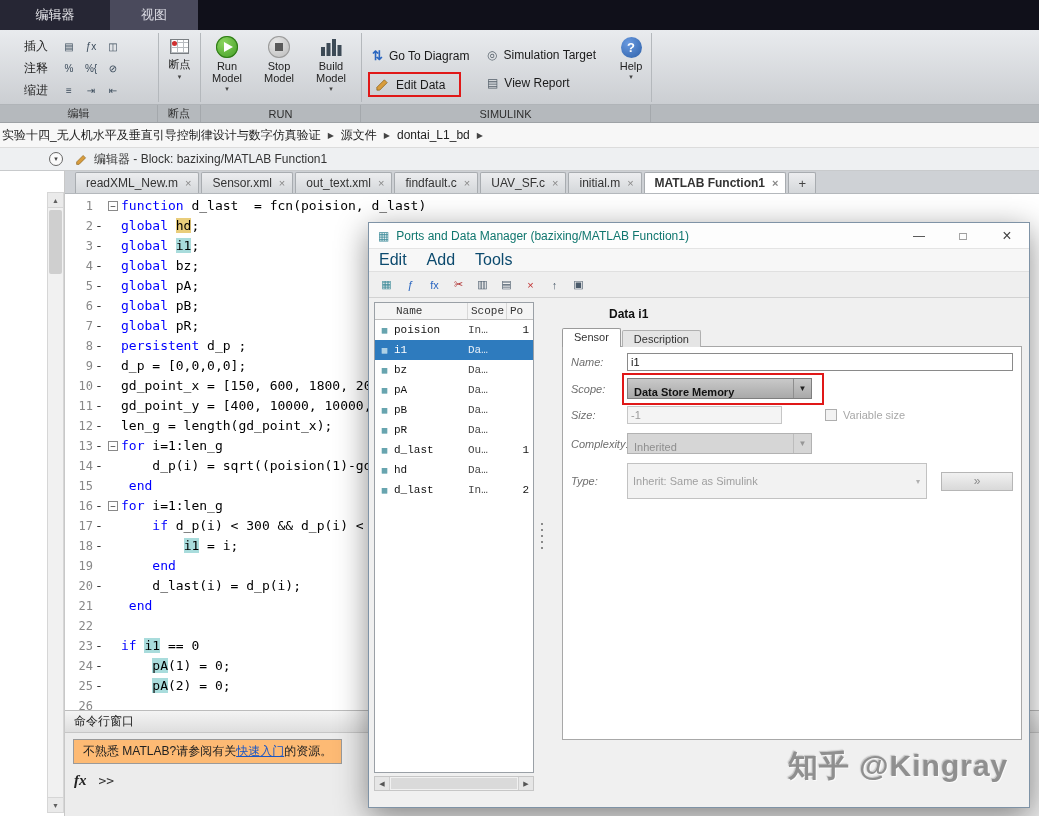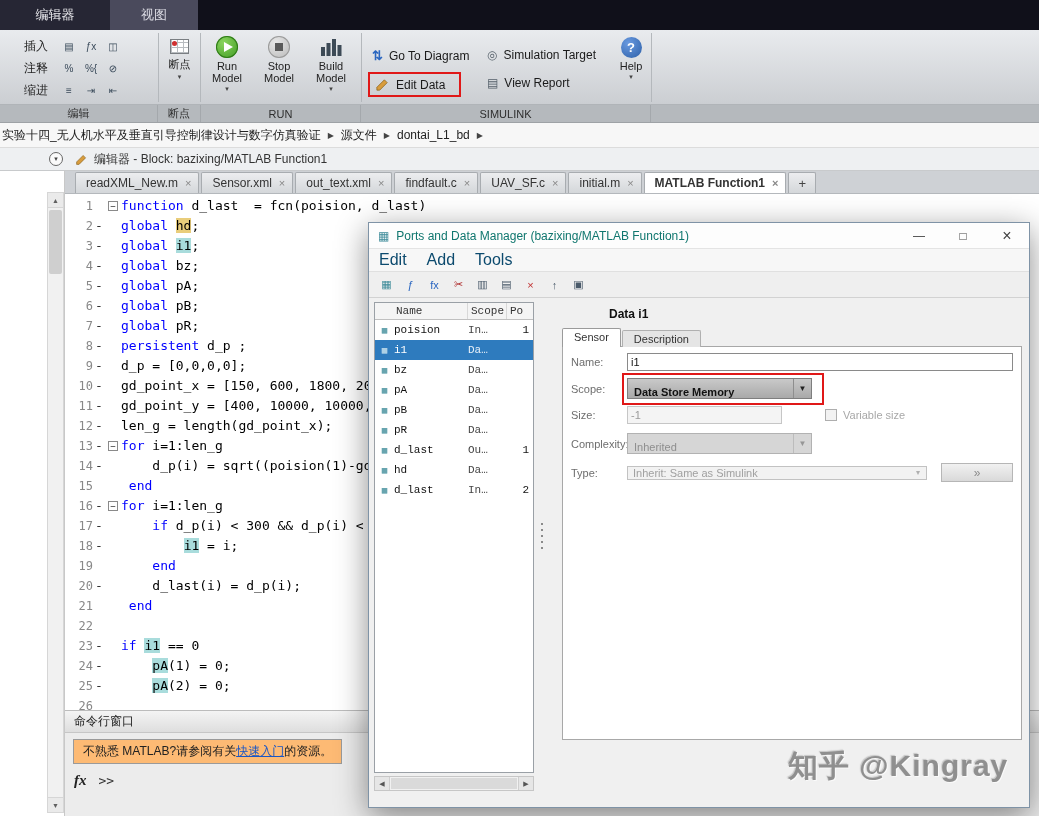--- a/index.html
+++ b/index.html
@@ -131,31 +131,31 @@
   .splitter-dots { position:absolute; left:171px; top:300px; width:4px; display:flex; flex-direction:column; gap:4px; align-items:center; }
   .dot { width:2px; height:2px; background:#8a8a8a; }
 
   .rp-title { position:absolute; left:240px; top:84px; font-size:12px; font-weight:bold; color:#111; }
   .rp-tabs { position:absolute; left:193px; top:104px; height:20px; display:flex; align-items:flex-end; z-index:2; }
   .rp-tab { font-size:11px; padding:2px 11px; border:1px solid #b0b0b0; border-bottom:none; background:#e5e5e5; color:#333; margin-right:1px; border-radius:2px 2px 0 0; cursor:default; }
   .rp-tab.active { background:#fff; border-color:#9a9a9a; padding-bottom:4px; }
   .rp-panel { position:absolute; left:193px; top:123px; width:460px; height:394px; background:#fff; border:1px solid #a8a8a8; }
 
   .f-row { position:absolute; left:8px; right:8px; display:flex; align-items:center; }
-  .f-label { width:56px; font-size:11px; color:#6e6e6e; flex:none; }
+  .f-label { width:56px; font-size:11px; color:#6e6e6e; flex:none;font-style:italic; }
   .f-input { height:18px; border:1px solid #8a8a8a; background:#fff; font-size:11px; padding:0 3px; font-family:"Liberation Sans",sans-serif; color:#111; }
   .f-input.wide { flex:1; }
   .f-input.disabled { background:#f4f4f4; border-color:#c6c6c6; color:#9a9a9a; }
   .dd { display:flex; align-items:flex-end; height:21px; border:1px solid #7e7e7e; background:linear-gradient(#c9c9c9,#a9a9a9); font-size:11px; font-weight:bold; color:#111; padding-left:6px; }
   .dd-arrow { margin-left:auto; width:18px; height:100%; display:flex; align-items:center; justify-content:center; border-left:1px solid #8e8e8e; font-size:8px; color:#222; }
   .dd.disabled { background:#d6d6d6; border-color:#b2b2b2; color:#8e8e8e; font-weight:normal; }
   .dd.disabled .dd-arrow { color:#969696; border-left-color:#bcbcbc; }
   .checkbox { width:12px; height:12px; border:1px solid #aeaeae; background:#f2f2f2; flex:none; }
   .chk-label { font-size:11px; color:#a8a8a8; margin-left:6px; }
-  .combo { display:flex; align-items:center; height:14px; border:1px solid #c2c2c2; background:#f2f2f2; font-size:11px; color:#a0a0a0; padding-left:5px; }
+  .combo { display:flex; align-items:center; height:36px; border:1px solid #c2c2c2; background:#f2f2f2; font-size:11px; color:#a0a0a0; padding-left:5px; }
   .combo-arrow { margin-left:auto; width:16px; text-align:center; font-size:8px; color:#b0b0b0; }
   .type-btn { width:72px; height:19px; margin-left:14px; display:flex; align-items:center; justify-content:center; background:linear-gradient(#f1f1f1,#d9d9d9); border:1px solid #b6b6b6; color:#8e8e8e; font-size:12px; flex:none; }
   .scope-redbox { position:absolute; left:59px; top:26px; width:202px; height:32px; border:2px solid #e01818; pointer-events:none; }
 
   
   .watermark { position:absolute; left:788px; top:746px; font-size:30px; font-weight:bold; color:#8f8f8f; letter-spacing:1px; z-index:60;
                text-shadow:1px 1px 0 rgba(255,255,255,.65), -1px -1px 1px rgba(70,70,70,.25); }
 </style>
 </head>
 <body>

